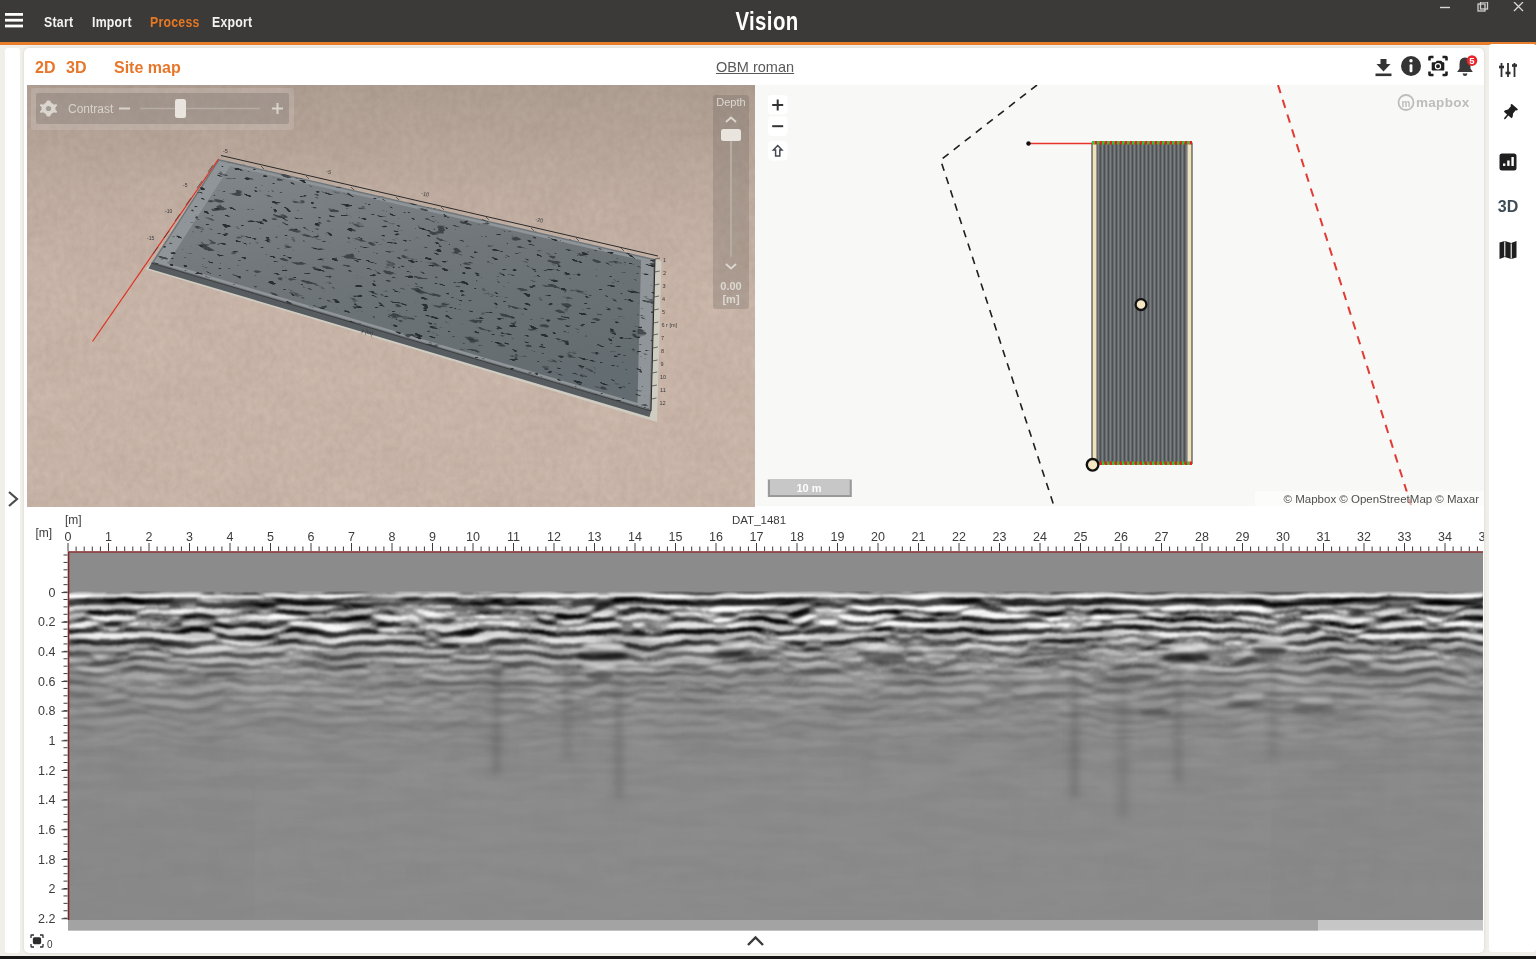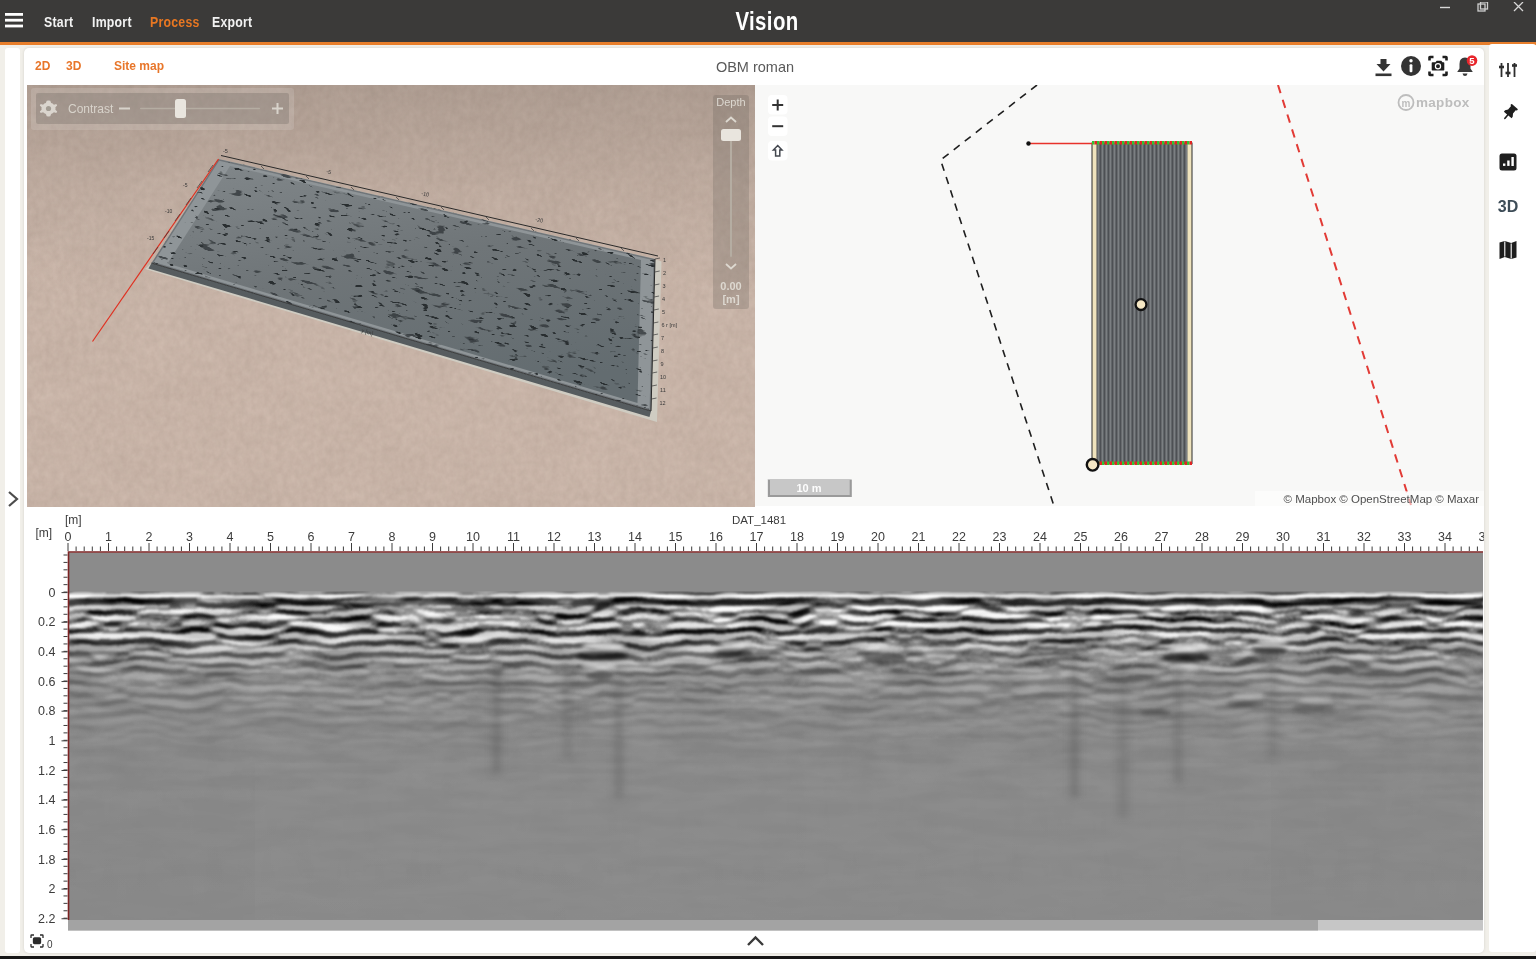--- a/index.html
+++ b/index.html
@@ -11,23 +11,23 @@
   #orangeline{left:0;top:42px;width:1536px;height:2.5px;background:#e87e2b;}
   .menuitem{position:absolute;top:13px;color:#f2f2f2;font-weight:bold;font-size:15px;
             transform:scaleX(0.82);transform-origin:left center;letter-spacing:0.3px;}
   #apptitle{position:absolute;top:6.5px;left:767px;color:#fff;font-weight:bold;font-size:25.5px;
             transform:translateX(-50%) scaleX(0.80);letter-spacing:0.5px;}
   
   #leftstrip{left:5px;top:48px;width:15px;height:905px;background:#fff;border-radius:3px;}
   
   #maincard{left:24px;top:48px;width:1460px;height:905px;background:#fff;border-radius:5px;
             box-shadow:0 0 3px rgba(0,0,0,0.12);}
-  .tab{position:absolute;top:59px;color:#e8762a;font-weight:bold;font-size:12px;}
+  .tab{position:absolute;top:59px;color:#e8762a;font-weight:bold;font-size:16px;}
   #obmtitle{position:absolute;top:59px;left:755px;transform:translateX(-50%);
-            color:#5a5a5a;font-size:14.5px;}
+            color:#5a5a5a;font-size:14.5px;text-decoration:underline;}
   
   #sidebar{left:1489px;top:44px;width:47px;height:908px;background:#fff;border-radius:3px;}
   #bottombar{left:0;top:955.5px;width:1536px;height:3.5px;background:#161616;}
 </style>
 </head>
 <body>
   <div class="abs" id="titlebar"></div>
   <div class="abs" id="orangeline"></div>
 
   <svg class="abs" style="left:5px;top:13px" width="19" height="15">

